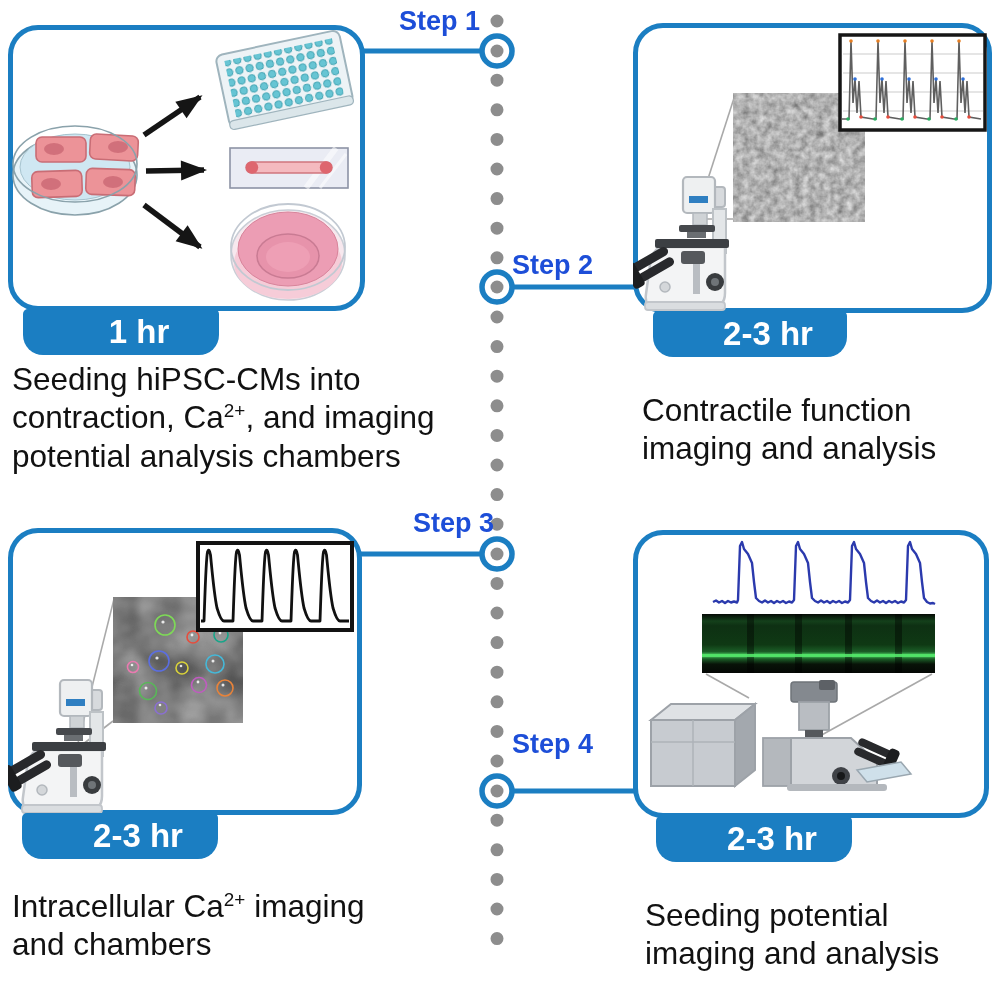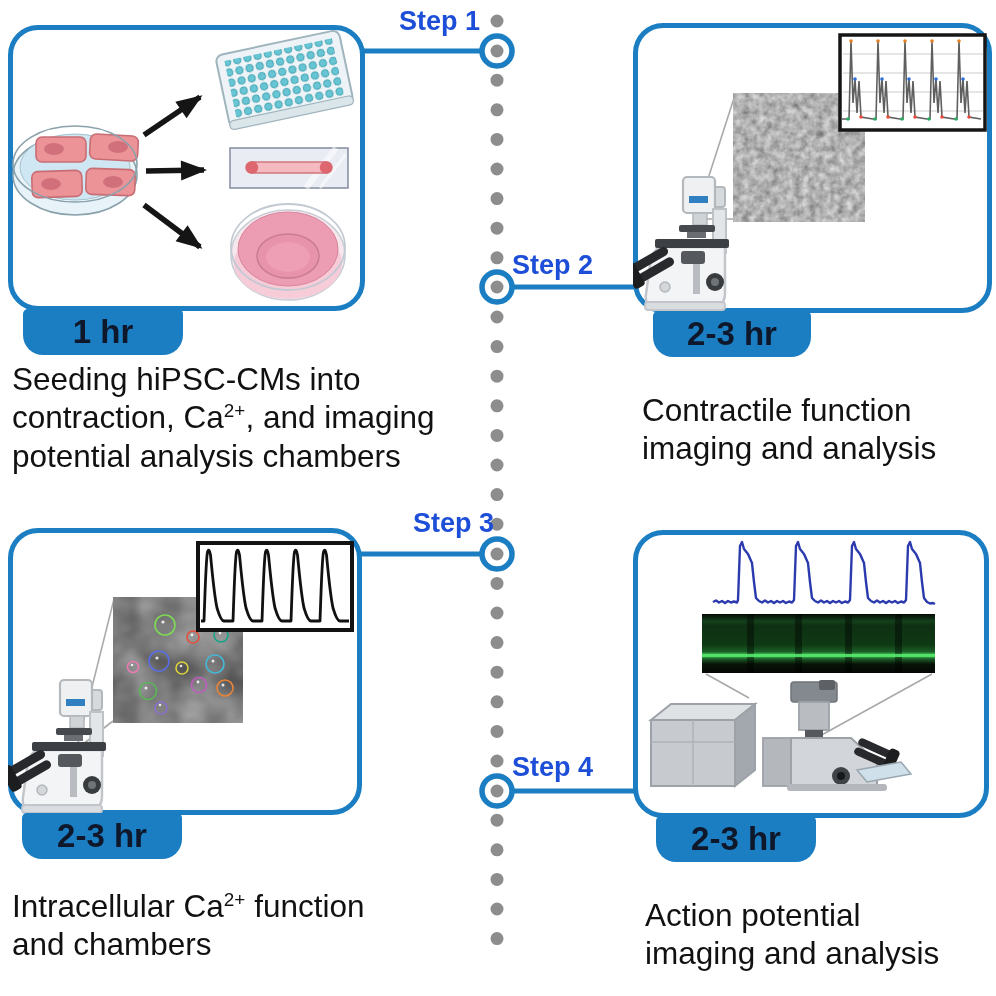--- a/index.html
+++ b/index.html
@@ -5,31 +5,31 @@
   html,body{margin:0;padding:0;background:#fff;}
   .canvas{position:relative;width:996px;height:996px;background:#fff;overflow:hidden;
           font-family:"Liberation Sans",sans-serif;}
   .spine{position:absolute;left:0;top:0;}
   .panel{position:absolute;border:5px solid #1b7ec2;border-radius:30px;background:#fff;box-sizing:border-box;}
   .panel > svg{position:absolute;left:-5px;top:-5px;}
   .p1{left:8px;top:25px;width:357px;height:286px;}
   .p2{left:633px;top:23px;width:359px;height:290px;}
   .p3{left:8px;top:528px;width:354px;height:287px;}
   .p4{left:633px;top:530px;width:356px;height:288px;}
-  .badge{position:absolute;background:#1b7ec2;color:#0f172a;font-weight:bold;font-size:33px;
-         text-align:center;border-radius:5px 5px 20px 20px;height:46px;line-height:46px;}
+  .badge{position:absolute;background:#1b7ec2;color:#ffffff;font-weight:bold;font-size:33px;
+         text-align:center;border-radius:5px 5px 20px 20px;height:46px;line-height:46px;padding-left:36px;}
   .b1{left:23px;top:309px;width:160px;}
   .b2{left:653px;top:311px;width:158px;}
   .b3{left:22px;top:813px;width:160px;}
   .b4{left:656px;top:816px;width:160px;}
   .steplabel{position:absolute;color:#1d4ed8;font-weight:bold;font-size:27px;white-space:nowrap;}
   .s1{left:330px;top:6px;width:150px;text-align:right;}
   .s2{left:512px;top:230px;margin-top:20px;}
   .s3{left:344px;top:508px;width:150px;text-align:right;}
-  .s4{left:512px;top:729px;margin-top:23px;}
+  .s4{left:512px;top:729px;}
   .caption{position:absolute;color:#111;font-size:31.5px;line-height:1.22;}
   .caption sup{font-size:0.6em;line-height:0;}
   .c1{left:12px;top:360px;width:500px;}
   .c2{left:642px;top:391px;width:352px;}
   .c3{left:12px;top:887px;width:510px;}
   .c4{left:645px;top:896px;width:352px;}
 </style>
 </head>
 <body>
 
@@ -335,22 +335,22 @@
     <div><span>contraction, Ca</span><sup>2+</sup><span>, and imaging</span></div>
     <div><span>potential analysis chambers</span></div>
   </div>
 
   <div class="caption c2">
     <div><span>Contractile function</span></div>
     <div><span>imaging and analysis</span></div>
   </div>
 
   <div class="caption c3">
-    <div><span>Intracellular Ca</span><sup>2+</sup> <span>function</span></div>
+    <div><span>Intracellular Ca</span><sup>2+</sup> <span>imaging</span></div>
     <div><span>and chambers</span></div>
   </div>
 
   <div class="caption c4">
-    <div><span>Action potential</span></div>
+    <div><span>Seeding potential</span></div>
     <div><span>imaging and analysis</span></div>
   </div>
 
 </div>
 
 </body></html>

